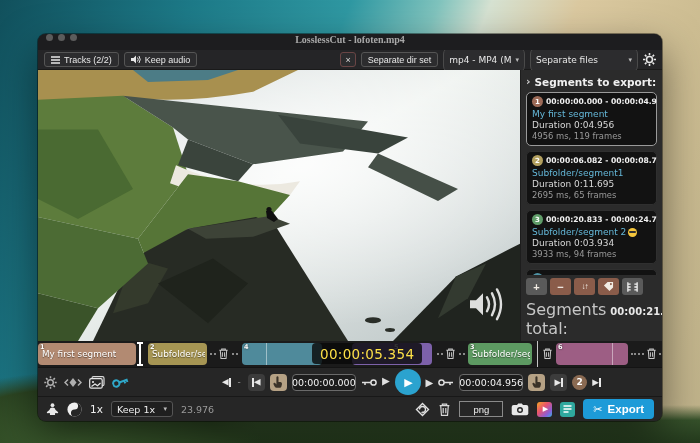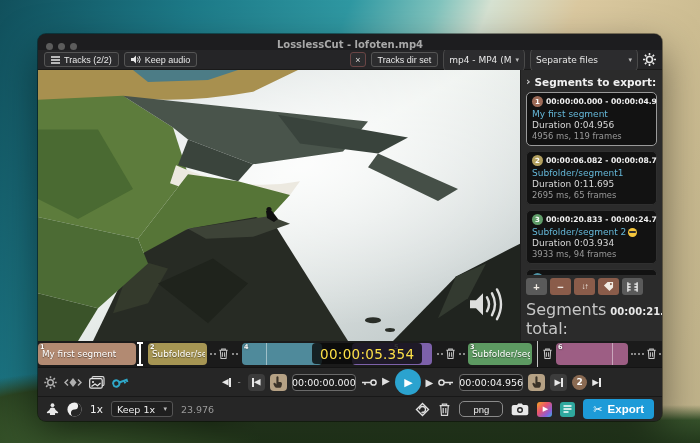--- a/index.html
+++ b/index.html
@@ -8,21 +8,21 @@
     background:linear-gradient(112deg,#11505c 0%,#1d7a88 22%,#2f98a2 40%,#7fc3bd 50%,#d6e2d2 56%,#dbc9a0 66%,#cdbd92 80%,#bfb28a 100%); }
   .trees { position:absolute; left:0; right:0; bottom:0; height:38px;
     background:linear-gradient(180deg, rgba(46,74,38,0) 0%, #35502a 40%, #243a1d 100%); }
   .trees2 { position:absolute; left:0; bottom:0; width:260px; height:70px;
     background:radial-gradient(ellipse at 30% 100%, #3c5c2e 0%, #2c4522 55%, rgba(44,69,34,0) 72%); }
 
   .window { position:absolute; left:38px; top:34px; width:624px; height:387px;
     border-radius:8px; overflow:hidden; background:#262626;
     box-shadow:0 16px 40px rgba(0,0,0,.5), 0 0 0 1px rgba(0,0,0,.4); display:flex; flex-direction:column; }
 
-  .titlebar { height:16px; background:#1d1d1f; display:flex; align-items:flex-end; position:relative; flex:0 0 auto; }
+  .titlebar { height:16px; background:#1d1d1f; display:flex; align-items:flex-start; position:relative; flex:0 0 auto;font-family:Liberation Serif, serif; }
   .lights { display:flex; gap:5px; margin-left:8px; }
   .light { width:7px; height:7px; border-radius:50%; background:#5c5c5c; }
   .title { position:absolute; left:0; right:0; text-align:center; font-size:10px; font-weight:bold; color:#a8a8a8; }
 
   .toolbar { height:20px; background:#252527; border-bottom:1px solid #1a1a1a; display:flex; align-items:center; gap:5px; padding:0 6px; flex:0 0 auto; }
   .tbtn { display:flex; align-items:center; gap:4px; height:15px; padding:0 6px; background:#2c2c2e;
     border:1px solid #555; border-radius:3px; color:#e8e8e8; font-size:9px; cursor:pointer; }
   .tbtn.close { padding:0 4px; border-color:#6a4545; color:#ddd; font-size:9px; }
   .tsel { display:flex; align-items:center; gap:4px; height:26px; padding:0 5px; background:#2c2c2e;
     border:1px solid #4a4a4a; border-radius:7px; color:#e8e8e8; font-size:9px; cursor:pointer; }
@@ -87,21 +87,21 @@
   .play { width:26px; height:26px; border-radius:50%; background:#2ba3cf; border:none; display:flex; align-items:center;
     justify-content:center; color:#fff; font-size:11px; padding-left:2px; cursor:pointer; }
   .tbadge { width:15px; height:15px; border-radius:50%; background:#8a6a52; color:#fff; font-size:9px; font-weight:bold;
     display:flex; align-items:center; justify-content:center; cursor:pointer; }
 
   .bottombar { height:25px; background:#262626; border-top:1px solid #181818; display:flex; align-items:center; gap:8px; padding:0 8px; flex:0 0 auto; }
   .rate { color:#f0f0f0; font-size:10.5px; }
   .zsel { display:flex; align-items:center; justify-content:space-between; width:62px; height:16px; padding:0 5px;
     background:#1f1f1f; border:1px solid #555; border-radius:3px; color:#eee; font-size:9.5px; cursor:pointer; }
   .fps { color:#9a9a9a; font-size:9.5px; }
-  .pngbtn { width:44px; height:16px; border:1px solid #8a8a8a; border-radius:5px; background:transparent;
+  .pngbtn { width:44px; height:16px; border:1px solid #8a8a8a; border-radius:0; background:transparent;
     color:#f0f0f0; font-size:9.5px; display:flex; align-items:center; justify-content:center; cursor:pointer; }
   .chipicon { width:15px; height:15px; border-radius:3px; display:flex; align-items:center; justify-content:center; cursor:pointer; }
   .chipicon.rainbow { background:linear-gradient(135deg,#f5a623 0%,#e8536f 40%,#8a5fd8 75%,#35b2e0 100%); color:#fff; font-size:7px; padding-left:1px;}
   .chipicon.notes { background:#2fa89e; }
   .exportbtn { display:flex; align-items:center; gap:5px; height:20px; padding:0 10px; background:#1d9bd8; border:none;
     border-radius:4px; color:#fff; font-size:11.5px; font-weight:bold; cursor:pointer; }
   .exportbtn .sc { font-size:11px; font-weight:normal; }
   .icon { display:inline-flex; align-items:center; justify-content:center; }
 </style>
 </head>
@@ -133,21 +133,21 @@
           <path d="M0,3 H2.5 L5,0.5 V8.5 L2.5,6 H0 Z" fill="#e8e8e8"></path>
           <path d="M6.5,2.5 Q8,4.5 6.5,6.5 M8,1 Q10.4,4.5 8,8" stroke="#e8e8e8" stroke-width="1" fill="none"></path>
         </svg>
       <span>Keep audio</span>
     </button>
     <div class="sp"></div>
     <button class="tbtn close">
         <span>×</span>
       </button>
     <button class="tbtn">
-        <span>Tracks dir set</span>
+        <span>Separate dir set</span>
       </button>
     <div class="tsel">
       <span>mp4 - MP4 (M</span>
       <span class="caret">▾</span>
     </div>
     <div class="tsel" style="width:108px; justify-content:space-between;">
       <span>Separate files</span>
       <span class="caret">▾</span>
     </div>
     <svg class="icon" width="13" height="13" viewBox="0 0 13 13" style="cursor:pointer;">

